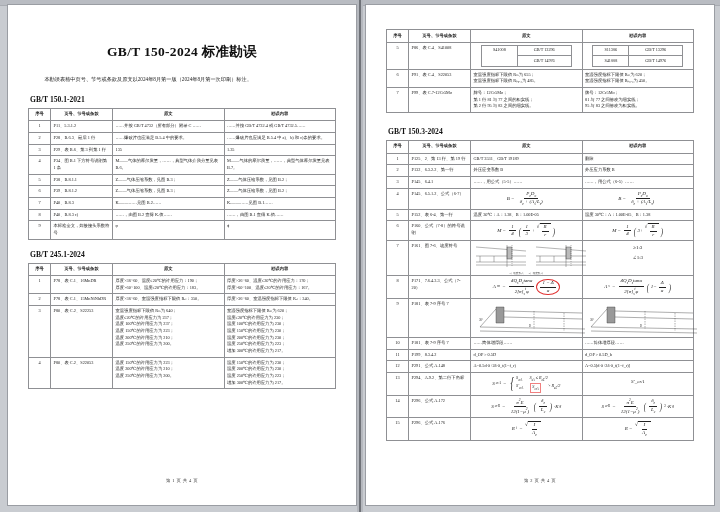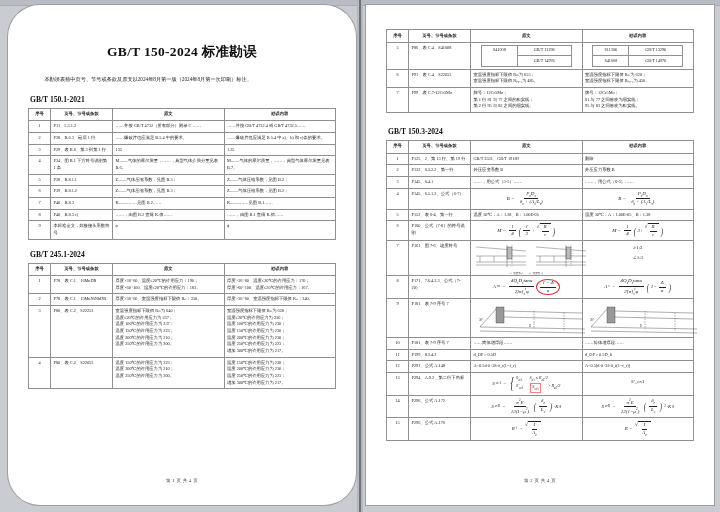--- a/index.html
+++ b/index.html
@@ -7,21 +7,21 @@
     width:720px;height:512px;overflow:hidden;
     background:#c9ccd1;
     font-family:"Liberation Serif","DejaVu Serif",serif;
   }
   .viewer{position:relative;width:720px;height:512px;display:flex;gap:0;}
   .topbar{position:absolute;top:0;left:0;width:720px;height:5px;background:#b9bcc2;border-bottom:1px solid #a9acb2;}
   .gutter{position:absolute;left:357px;top:0;width:6px;height:512px;background:#b5b8be;}
   .gutter:after{content:"";position:absolute;left:2px;top:0;width:2px;height:512px;background:#6f7278;}
 
   .page{position:absolute;top:5px;background:#fff;overflow:hidden;}
-  .page.left{left:8px;width:348px;height:500px;box-shadow:0 0 0 1px #9a9da3;border-radius:32px;}
+  .page.left{left:8px;width:348px;height:500px;box-shadow:0 0 0 1px #9a9da3;}
   .page.right{left:366px;width:348px;height:500px;box-shadow:0 0 0 1px #9a9da3;}
 
   .page-inner{padding:16px 20px 0 20px;}
 
   .doc-title{
     text-align:center;font-size:13.5px;font-weight:700;color:#111;
     letter-spacing:.3px;margin:22px 0 14px 0;
   }
   .intro{
     font-size:5.2px;color:#1c1c1c;line-height:1.85;text-indent:2em;

